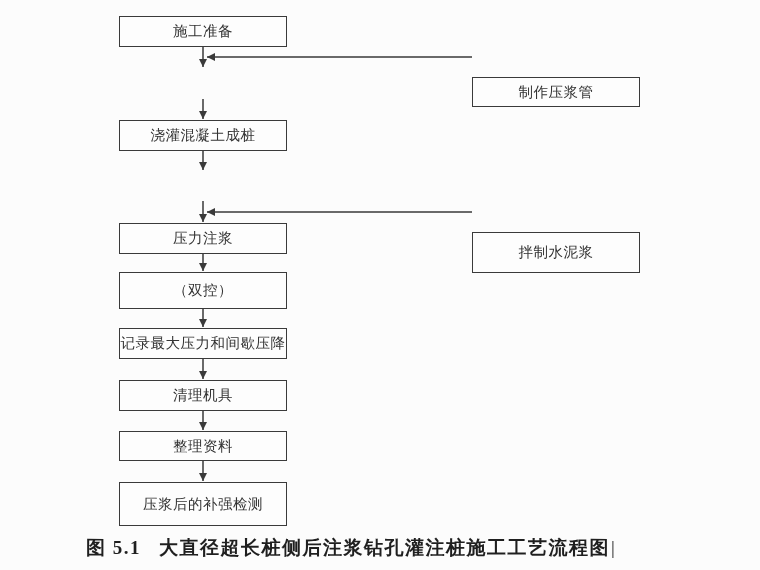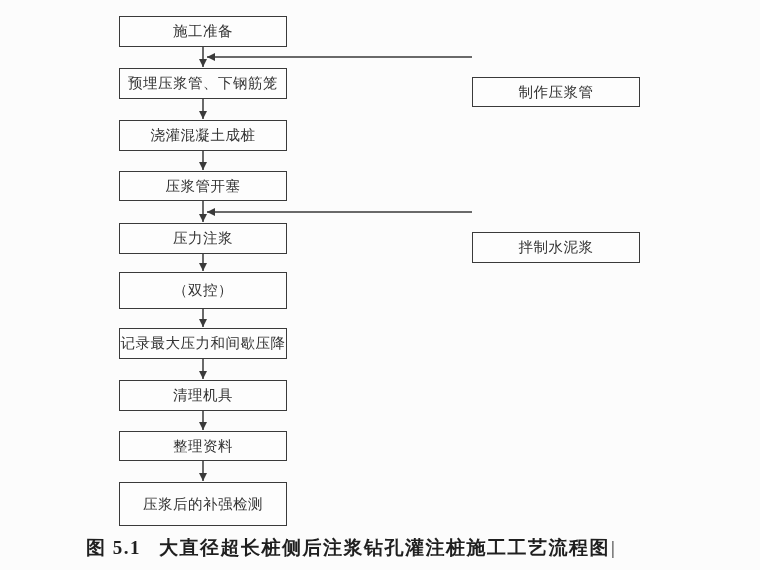--- a/index.html
+++ b/index.html
@@ -74,31 +74,25 @@
       <line x1="203" y1="461" x2="203" y2="481" marker-end="url(#arr)"></line>
       <line x1="472" y1="57" x2="207" y2="57" marker-end="url(#arr)"></line>
       <line x1="472" y1="212" x2="207" y2="212" marker-end="url(#arr)"></line>
     </g>
   </svg>
 
   <div class="box" style="top:16px;height:31px">
     <span>施工准备</span>
   </div>
 
-  <div class="box" style="top:68px;height:31px">
-    <span>预埋压浆管、下钢筋笼</span>
-  </div>
 
   <div class="box" style="top:120px;height:31px">
     <span>浇灌混凝土成桩</span>
   </div>
 
-  <div class="box" style="top:171px;height:30px">
-    <span>压浆管开塞</span>
-  </div>
 
   <div class="box" style="top:223px;height:31px">
     <span>压力注浆</span>
   </div>
 
   <div class="box" style="top:272px;height:37px">
     <span>（双控）</span>
   </div>
 
   <div class="box" style="top:328px;height:31px">
@@ -114,21 +108,21 @@
   </div>
 
   <div class="box" style="top:482px;height:44px">
     <span>压浆后的补强检测</span>
   </div>
 
   <div class="box side" style="top:42px;height:30px">
     <span>制作压浆管</span>
   </div>
 
-  <div class="box side" style="top:197px;height:31px">
+  <div class="box side" style="top:197px;height:41px">
     <span>拌制水泥浆</span>
   </div>
 
   <div class="caption">
     <span>图 5.1</span><span class="cap-gap"></span><span>大直径超长桩侧后注浆钻孔灌注桩施工工艺流程图</span><span class="cursor-bar">|</span>
   </div>
 
 </div>
 
 </body></html>

